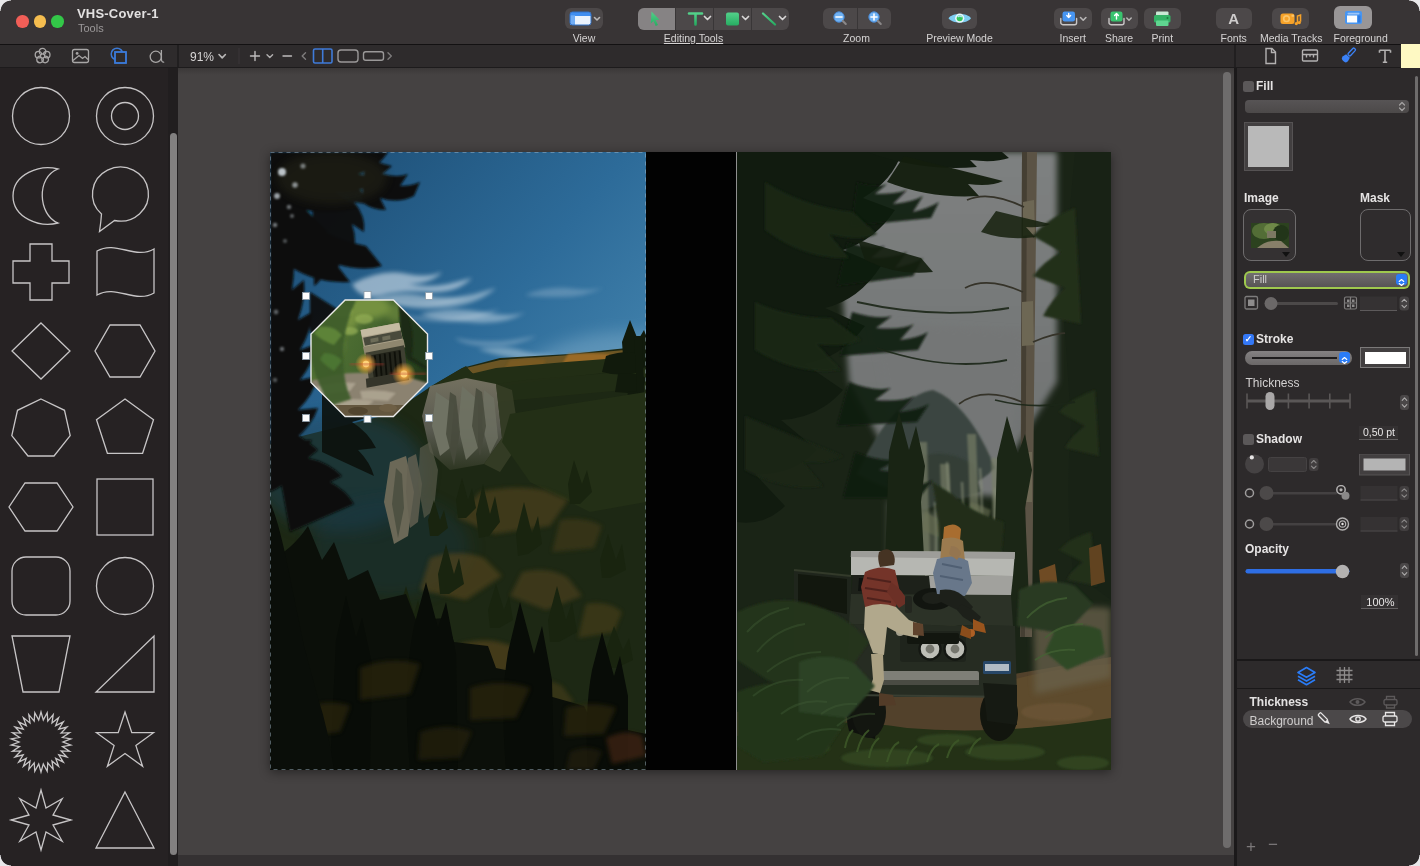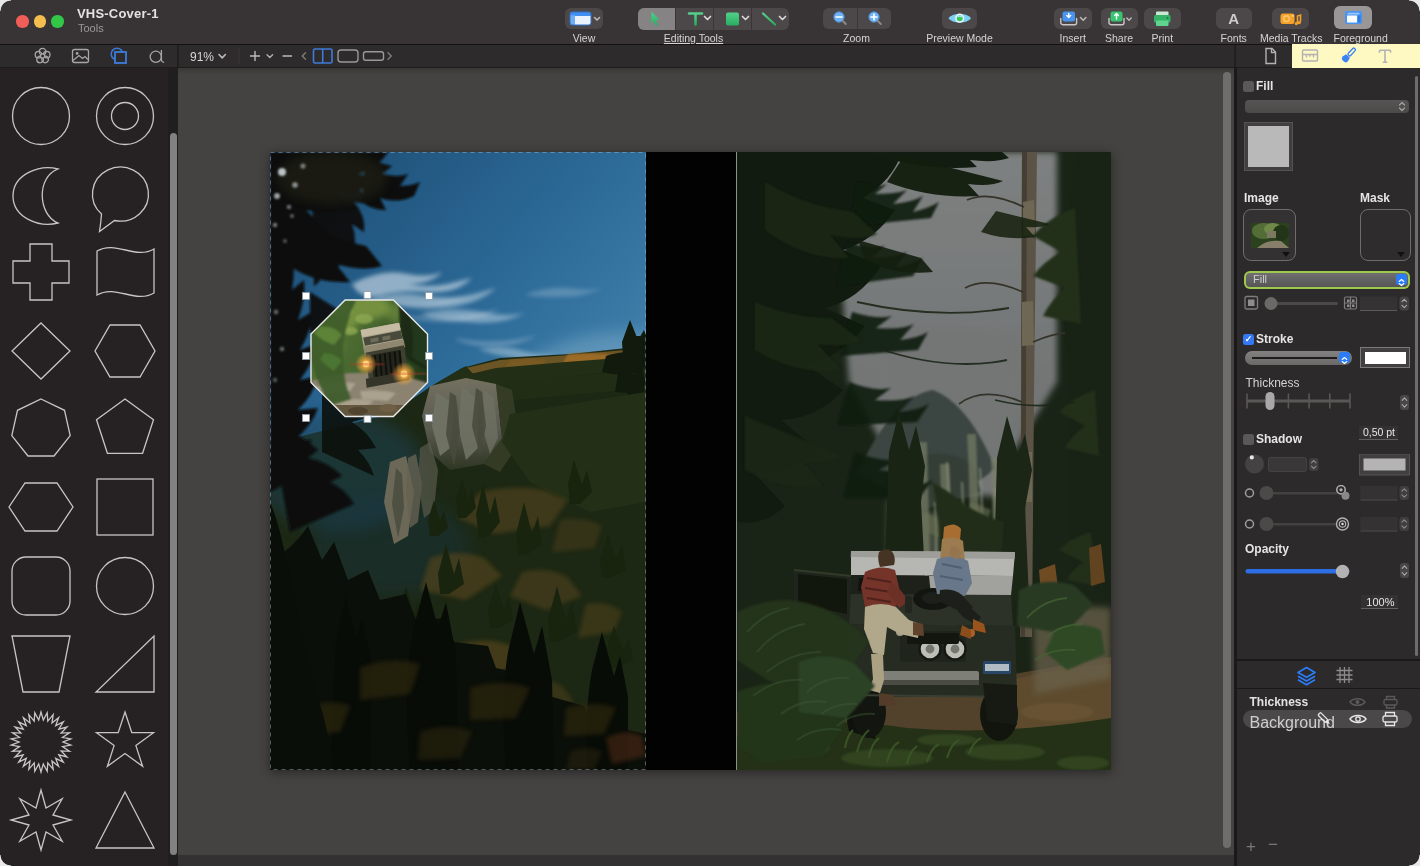--- a/index.html
+++ b/index.html
@@ -8,21 +8,21 @@
     font-family:"Liberation Sans",sans-serif;background:#fef9c3;}
   .abs{position:absolute;}
   
   #titlebar{left:0;top:0;width:1420px;height:44px;background:#383435;}
   .tl{position:absolute;top:15px;width:12.5px;height:12.5px;border-radius:50%;}
   #ttl{position:absolute;left:77px;top:6px;color:#e3e1e1;font-size:13px;font-weight:bold;letter-spacing:.2px;}
   #sub{position:absolute;left:78px;top:22px;color:#9b9899;font-size:11px;}
   .tbtn{position:absolute;border-radius:6px;background:#4c4849;}
   .tlabel{position:absolute;color:#d5d3d3;font-size:10.5px;top:31.5px;text-align:center;white-space:nowrap;}
   
-  #row2{left:0;top:44px;width:1292px;height:24px;background:#2e2b2c;border-top:1px solid #131112;border-bottom:1px solid #1d1b1c;padding-left:29px;}
+  #row2{left:0;top:44px;width:1401px;height:24px;background:#2e2b2c;border-top:1px solid #131112;border-bottom:1px solid #1d1b1c;padding-left:29px;}
   
   #palette{left:0;top:68px;width:168px;height:798px;background:#262223;}
   #ptrack{left:168px;top:68px;width:10px;height:798px;background:#211e1f;}
   #pthumb{left:169.5px;top:133px;width:7px;height:722px;background:#828080;border-radius:3.5px;}
   
   #canvas{left:178px;top:68px;width:1059px;height:798px;background:linear-gradient(#3b3838 0px,#454242 7px);}
   #hsb{left:501px;top:857px;width:399px;height:4.5px;border-radius:2.5px;background:#8b8989;}
   #vsb{left:1222.5px;top:72px;width:8px;height:776px;border-radius:4px;background:#6e6c6c;}
   #bottomstrip{left:178px;top:855px;width:1059px;height:11px;background:#343132;}
   
@@ -904,21 +904,21 @@
     <div style="position:absolute;left:12.5px;top:627px;color:#e3e1e1;font-size:12px;font-weight:bold;">Thickness</div>
     <svg width="60" height="16" viewBox="0 0 60 16" style="position:absolute;left:105px;top:626px;">
       <path d="M8 8 C11 3.6 20 3.6 23 8 C20 12.4 11 12.4 8 8 Z" fill="none" stroke="#5c595a" stroke-width="1.4"></path>
       <circle cx="15.5" cy="8" r="2" fill="#5c595a"></circle>
       <g stroke="#5c595a" stroke-width="1.3" fill="none">
         <rect x="42" y="5.5" width="13" height="5.5" rx="1.5"></rect>
         <path d="M44.5 5.5v-3h8v3M44.5 10.5v3.5h8v-3.5"></path>
       </g>
     </svg>
     <div style="position:absolute;left:6px;top:641.5px;width:168.5px;height:18.5px;border-radius:9px;background:#4b4849;"></div>
-    <div style="position:absolute;left:12.5px;top:645.5px;color:#cfcdcd;font-size:16px;">Background</div>
+    <div style="position:absolute;left:12.5px;top:645.5px;color:#cfcdcd;font-size:12px;">Background</div>
     <svg width="110" height="18" viewBox="0 0 110 18" style="position:absolute;left:72px;top:642px;">
       <g transform="translate(15.5,9) rotate(-45)">
         <rect x="-1.8" y="-7.5" width="3.6" height="10.5" rx="1" fill="none" stroke="#e8e6e6" stroke-width="1.3"></rect>
         <path d="M-1.8 3 L0 7.5 L1.8 3 Z" fill="#e8e6e6"></path>
       </g>
       <path d="M41 9 C44.2 4.4 53.8 4.4 57 9 C53.8 13.6 44.2 13.6 41 9 Z" fill="none" stroke="#e8e6e6" stroke-width="1.4"></path>
       <circle cx="49" cy="9" r="2.2" fill="none" stroke="#e8e6e6" stroke-width="1.3"></circle>
       <g stroke="#e8e6e6" stroke-width="1.3" fill="none">
         <rect x="74" y="6" width="14" height="6" rx="1.5"></rect>
         <path d="M76.5 6V2.5h9V6M76.5 12v3.5h9V12"></path>

